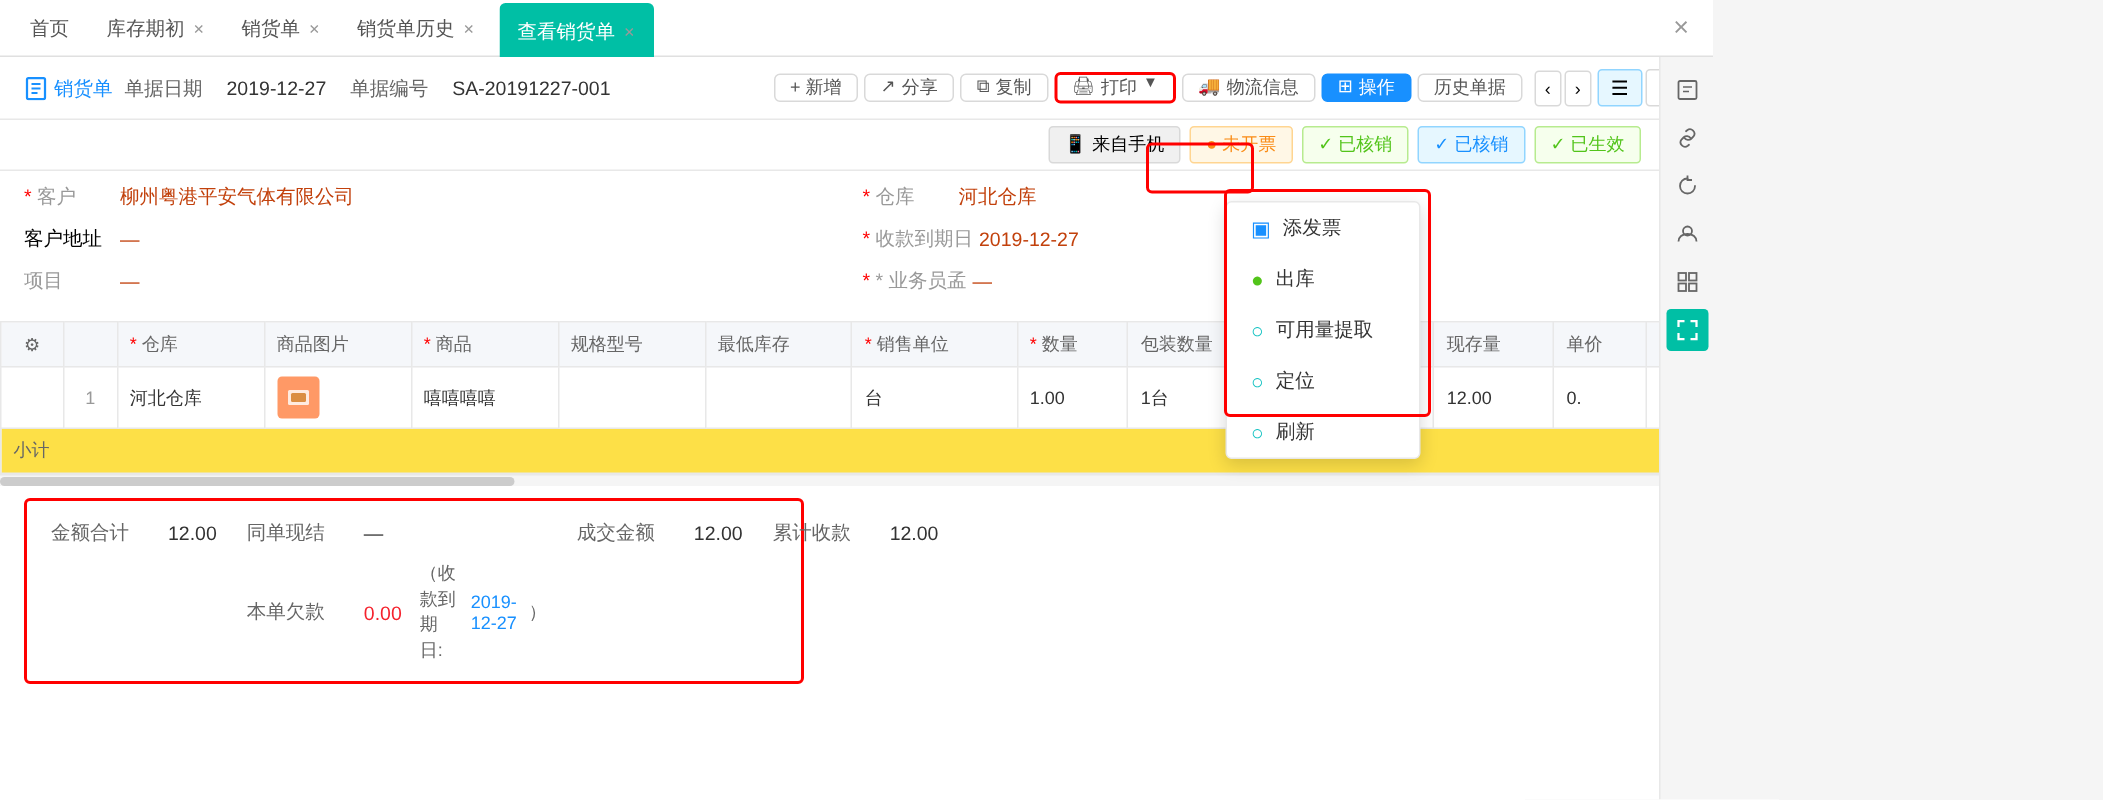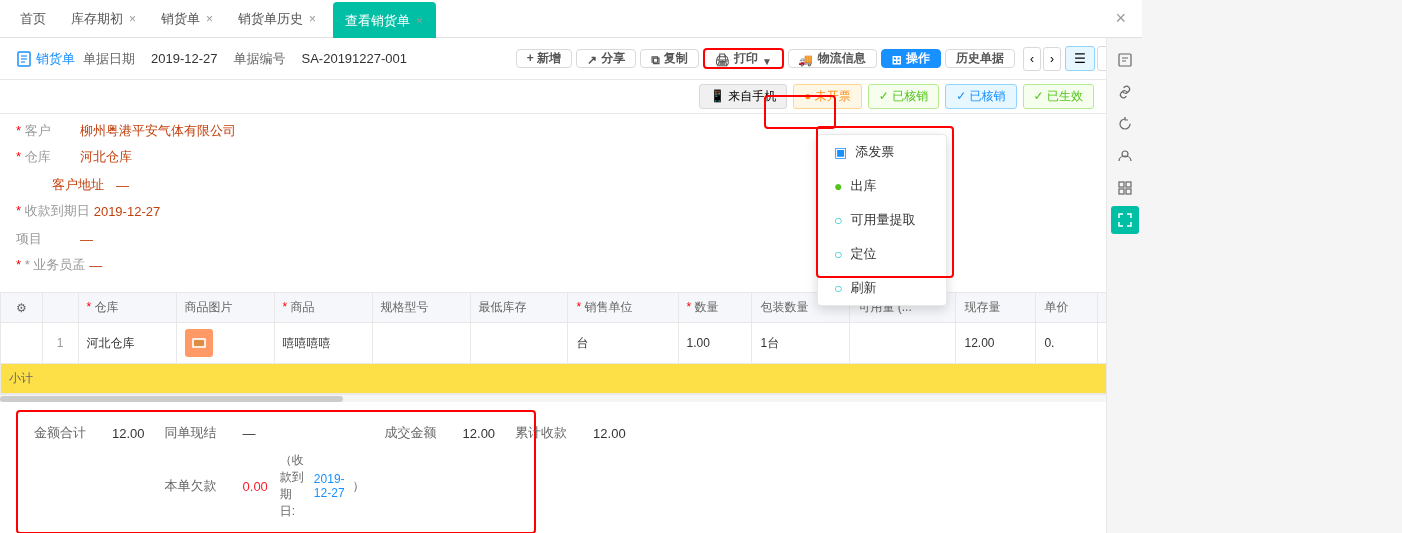--- a/index.html
+++ b/index.html
@@ -38,23 +38,23 @@
       border-bottom: 1px solid #e8e8e8; background: #fff;
     }
     .doc-title-icon {
       display: flex; align-items: center; color: #1890ff; margin-right: 8px; font-size: 13px;
     }
     .doc-title-icon svg { margin-right: 4px; }
     .doc-meta { display: flex; align-items: center; gap: 16px; flex: 1; font-size: 13px; color: #333; }
     .doc-meta-label { color: #666; }
     .doc-meta-value { color: #333; font-weight: 500; }
     .toolbar-btn {
-      display: flex; align-items: flex-end; gap: 4px; padding: 0 10px;
+      display: flex; align-items: flex-start; gap: 4px; padding: 0 10px;
       border: 1px solid #d9d9d9; border-radius: 4px; background: #fff;
-      cursor: pointer; font-size: 12px; color: #555; white-space: nowrap; font-weight: bold;
+      cursor: pointer; font-size: 12px; color: #555; white-space: nowrap;
     }
     .toolbar-btn.active-blue { background: #1890ff; color: #fff; border-color: #1890ff; }
     .toolbar-btn.print-btn { border: 2px solid red; }
     .status-btn-gray { background: #f0f0f0; border: 1px solid #d9d9d9; padding: 3px 10px; border-radius: 3px; font-size: 12px; cursor: pointer; }
     .status-btn-orange { background: #fff7e6; border: 1px solid #ffd591; color: #fa8c16; padding: 3px 10px; border-radius: 3px; font-size: 12px; cursor: pointer; }
     .status-btn-check { background: #f6ffed; border: 1px solid #b7eb8f; color: #52c41a; padding: 3px 10px; border-radius: 3px; font-size: 12px; cursor: pointer; }
     .status-btn-already { background: #e6f7ff; border: 1px solid #91d5ff; color: #1890ff; padding: 3px 10px; border-radius: 3px; font-size: 12px; cursor: pointer; }
     .status-btn-effect { background: #f6ffed; border: 1px solid #b7eb8f; color: #52c41a; padding: 3px 10px; border-radius: 3px; font-size: 12px; cursor: pointer; }
 
     
@@ -69,21 +69,21 @@
     }
     .dropdown-icon-blue { color: #1890ff; font-size: 14px; }
     .dropdown-icon-green { color: #52c41a; font-size: 14px; }
     .dropdown-icon-cyan { color: #13c2c2; font-size: 14px; }
 
     
     .form-area {
       padding: 12px 16px; background: #fff;
     }
     .form-row {
-      display: flex; align-items: flex-start; margin-bottom: 10px; gap: 8px; flex-direction: column;
+      display: flex; align-items: flex-end; margin-bottom: 10px; gap: 8px;
     }
     .form-label { color: #999; font-size: 13px; min-width: 60px; }
     .form-label.required::before { content: '* '; color: red; }
     .form-value { color: #c2410c; font-size: 13px; }
     .form-group { display: flex; align-items: center; gap: 4px; flex: 1; }
     .add-note-btn {
       color: #ff9900; cursor: pointer; font-size: 13px; display: flex; align-items: center; gap: 2px;
     }
 
     
@@ -253,21 +253,21 @@
           <span class="form-label required" style="color:#999;">客户</span>
           <span class="form-value">柳州粤港平安气体有限公司</span>
         </div>
         <div class="form-group" style="flex:2;">
           <span class="form-label required" style="color:#999;">仓库</span>
           <span class="form-value">河北仓库</span>
         </div>
       </div>
       <div class="form-row">
         <div class="form-group" style="flex:2;">
-          <span class="form-label" style="color:#c2410c;margin-left:36px;">客户地址</span>
+          <span class="form-label" style="color:#000000;">客户地址</span>
           <span class="form-value">—</span>
         </div>
         <div class="form-group" style="flex:2;">
           <span class="form-label required" style="color:#999;">收款到期日</span>
           <span class="form-value">2019-12-27</span>
         </div>
       </div>
       <div class="form-row">
         <div class="form-group" style="flex:2;">
           <span class="form-label" style="color:#999;">项目</span>

